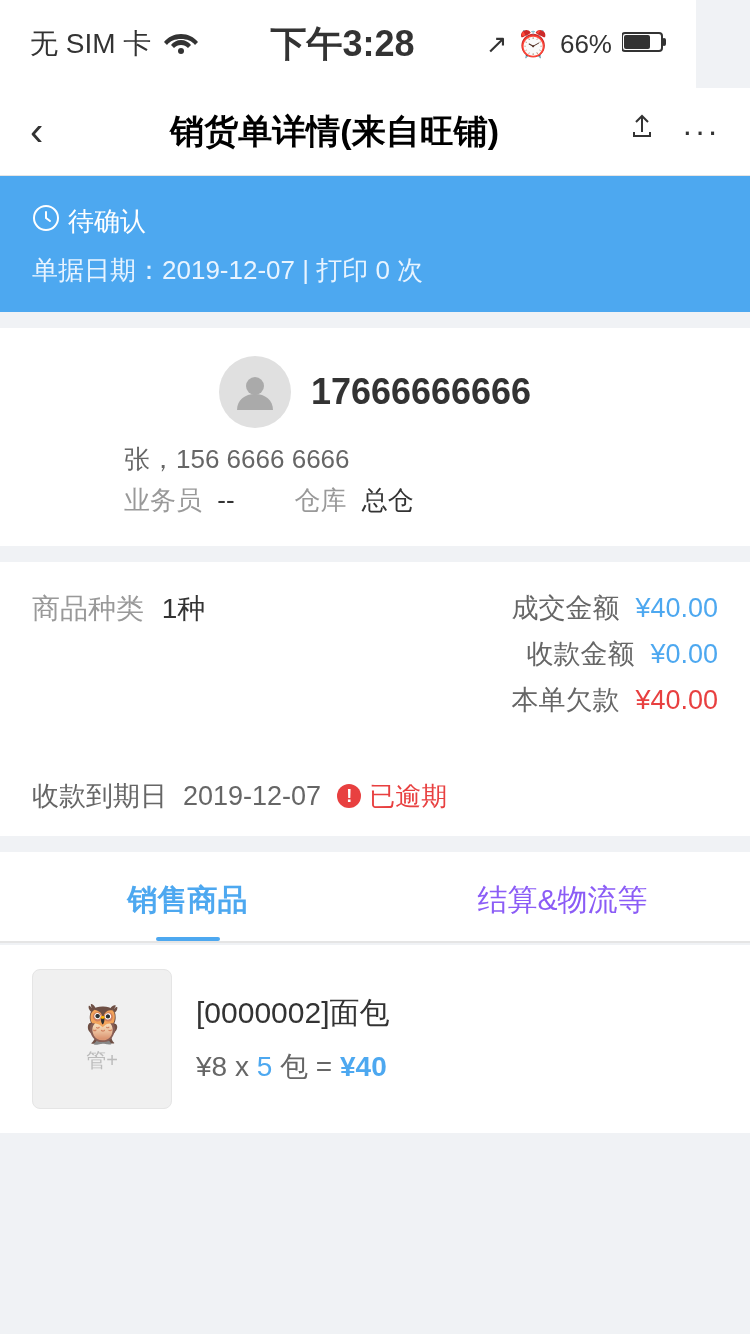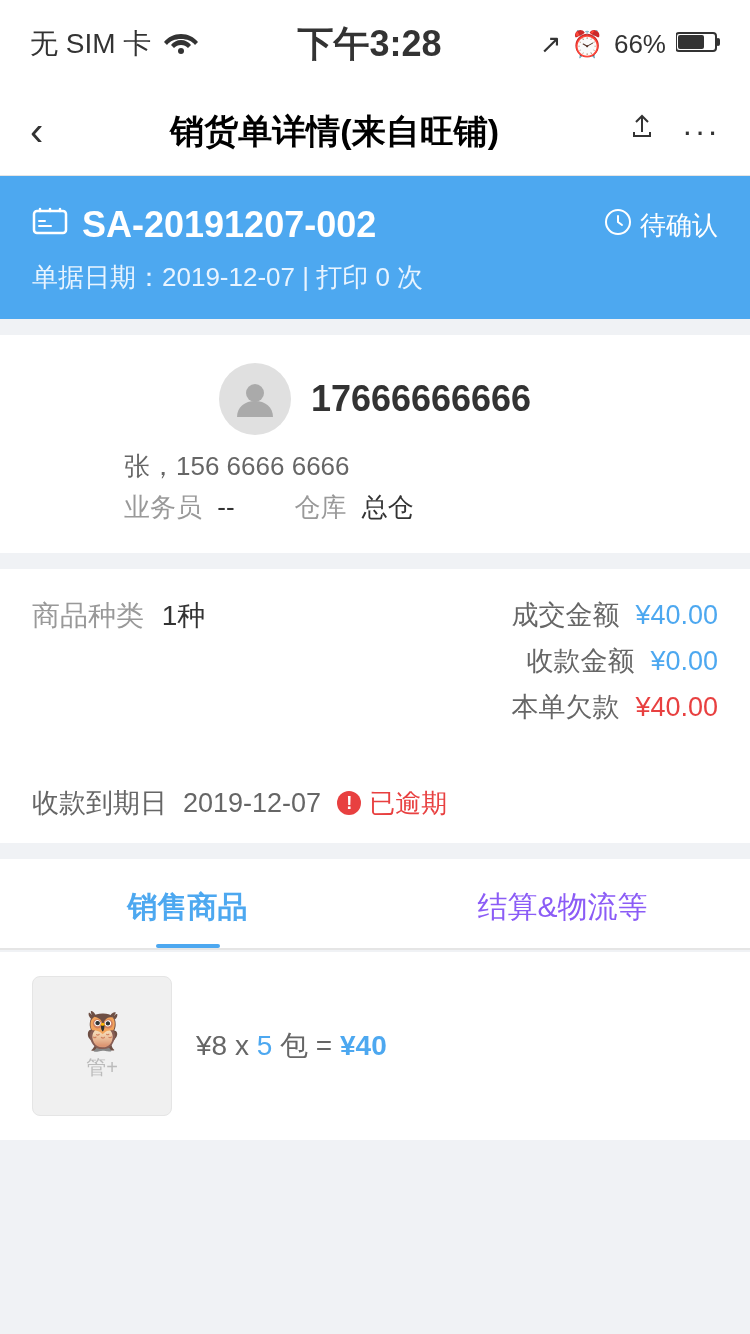--- a/index.html
+++ b/index.html
@@ -8,21 +8,21 @@
       width: 750px;
       min-height: 1334px;
       font-family: -apple-system, "PingFang SC", "Helvetica Neue", Arial, sans-serif;
       background: #f0f2f5;
       font-size: 28px;
       color: #333;
     }
 
     
     .status-bar {
-      width: 750px;
+      width: 696px;
       height: 88px;
       background: #fff;
       display: flex;
       align-items: center;
       justify-content: space-between;
       padding: 0 30px;
       font-size: 28px;
       font-weight: 500;
     }
     .status-left { display: flex; align-items: center; gap: 12px; }
@@ -300,30 +300,20 @@
         <path d="M8 20v4h16v-4" fill="none" stroke="#333" stroke-width="2"></path>
         <path d="M16 4v16M10 10l6-6 6 6" fill="none" stroke="#333" stroke-width="2"></path>
       </svg>
     </span>
     <span style="font-size:32px; color:#333; cursor:pointer; letter-spacing:2px;">···</span>
   </div>
 </div>
 
 <div class="header-card">
   <div class="header-card-top">
-    <div class="order-id">
-      <span>
-        <svg width="36" height="30" viewBox="0 0 36 30" fill="none">
-          <rect x="2" y="4" width="32" height="22" rx="3" stroke="white" stroke-width="2.5"></rect>
-          <path d="M8 4V2M18 4V2M28 4V2" stroke="white" stroke-width="2.5" stroke-linecap="round"></path>
-          <path d="M7 14h6M7 19h12" stroke="white" stroke-width="2" stroke-linecap="round"></path>
-        </svg>
-      </span>
-      <span>SA-20191207-002</span>
-    </div>
     <div class="order-status">
       <span>
         <svg width="28" height="28" viewBox="0 0 28 28" fill="none">
           <circle cx="14" cy="14" r="12" stroke="white" stroke-width="2"></circle>
           <path d="M14 8v6l4 3" stroke="white" stroke-width="2" stroke-linecap="round"></path>
         </svg>
       </span>
       <span>待确认</span>
     </div>
   </div>
@@ -393,20 +383,21 @@
 </div>
 
 <div class="product-card">
   <div class="product-thumb">
     <div style="text-align:center; color:#aaa;">
       <div style="font-size:38px; font-weight:900; letter-spacing:-2px; line-height:1;">🦉</div>
       <div style="font-size:20px; color:#bbb; margin-top:4px;">管+</div>
     </div>
   </div>
   <div class="product-info">
+    <div class="product-name">[0000002]面包</div>
     <div class="product-price">
       <span>¥8</span>
       <span> x </span>
       <span class="price-qty">5</span>
       <span>包</span>
       <span> = </span>
       <span class="price-total">¥40</span>
     </div>
   </div>
 </div>

